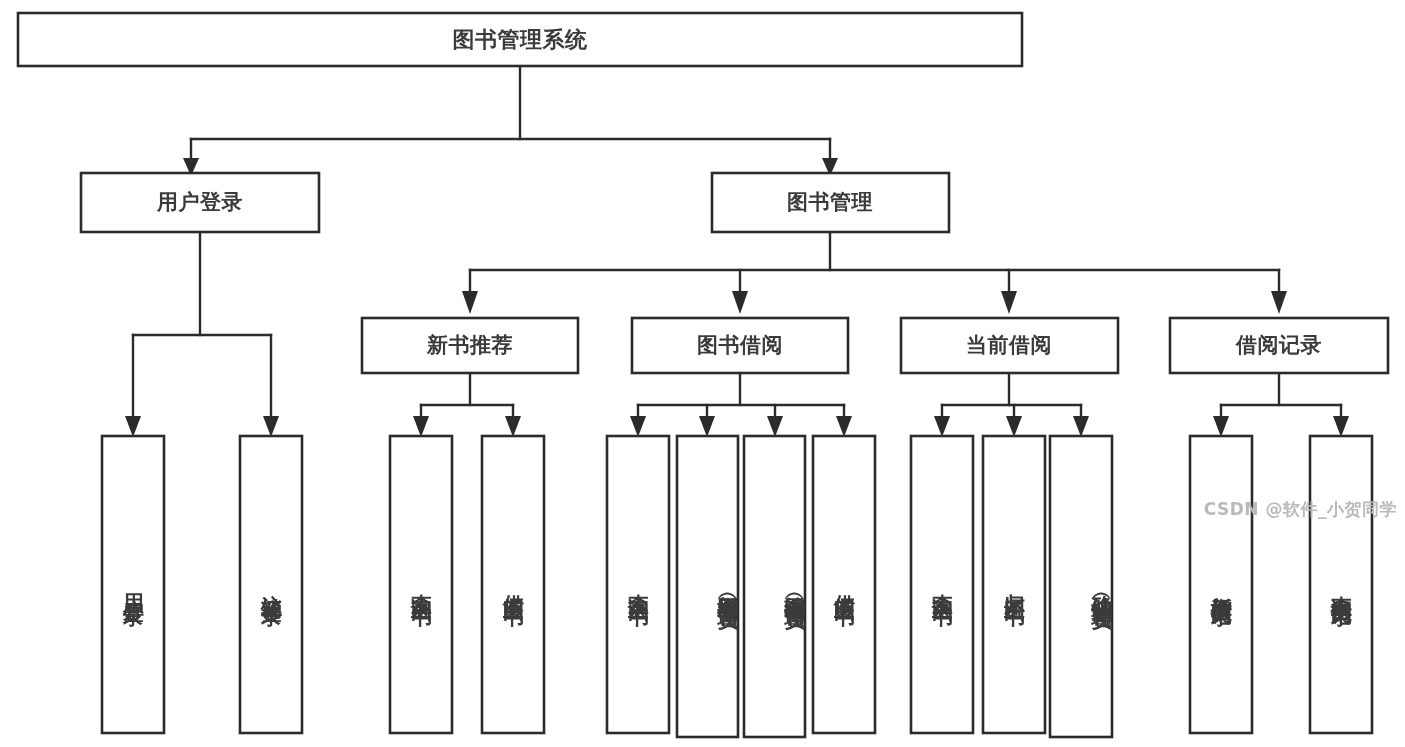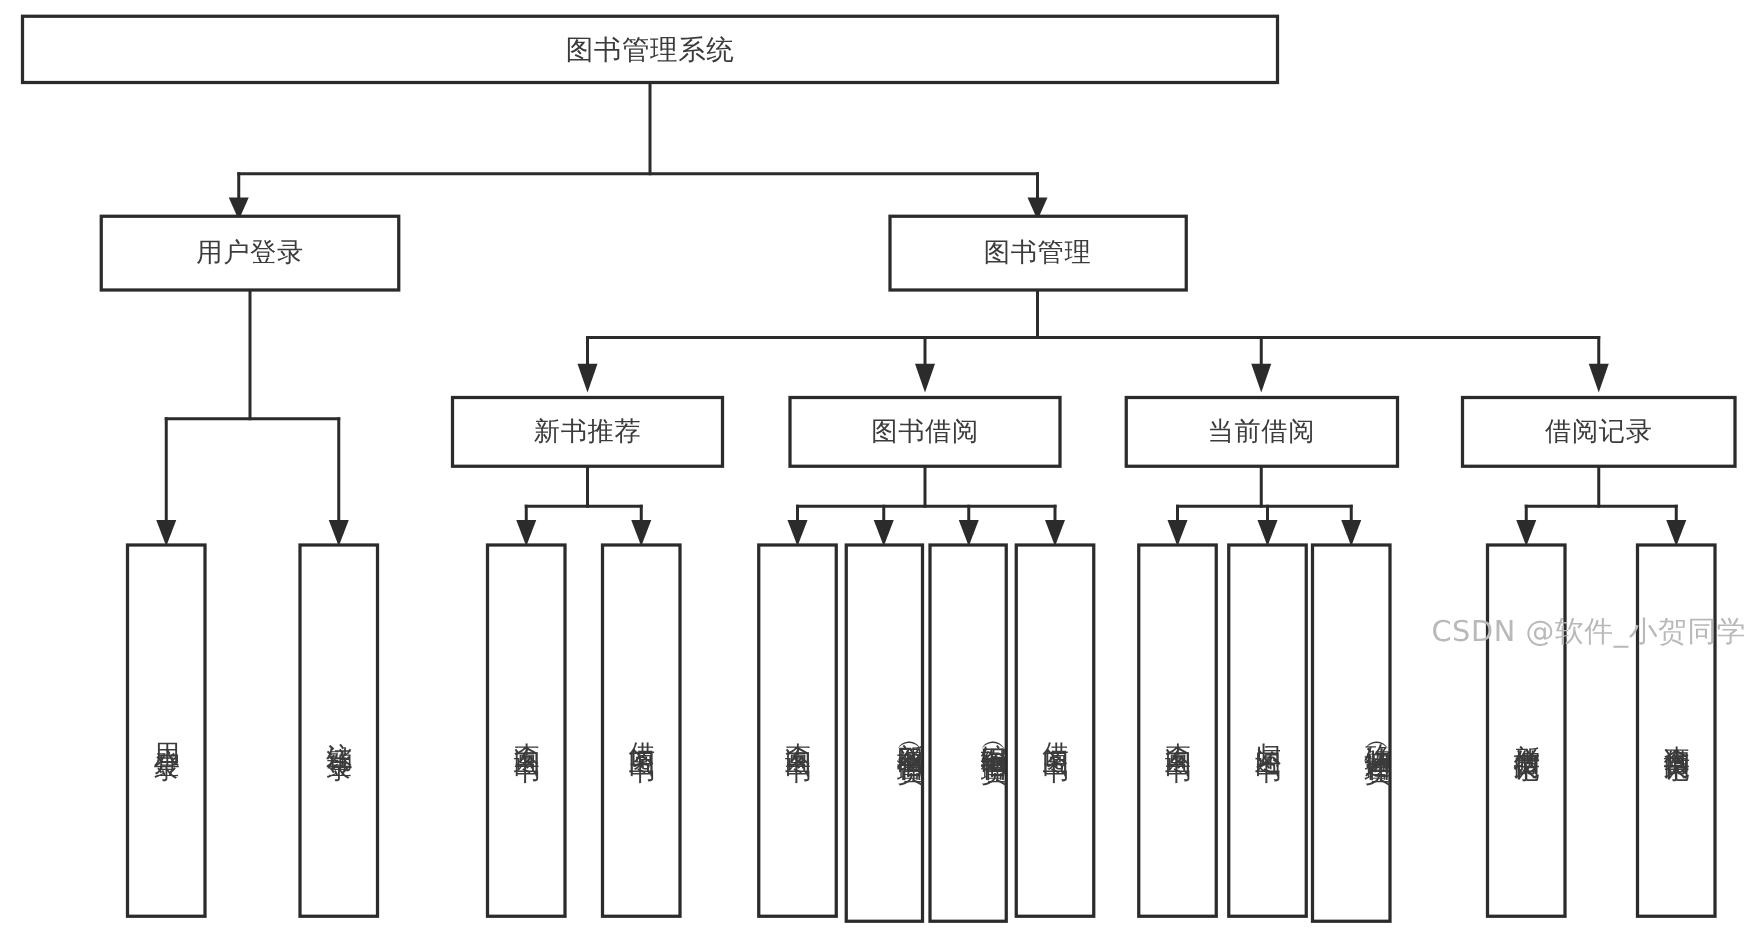--- a/index.html
+++ b/index.html
@@ -11,20 +11,21 @@
     width: 1405px;
     height: 747px;
     overflow: hidden;
     font-family: "DejaVu Sans", "Liberation Sans", sans-serif;
   }
   #diagram-root {
     position: relative;
     width: 1405px;
     height: 525px;
     background: #ffffff;
+    font-weight: bold;
   }
   svg.diagram-canvas {
     position: absolute;
     left: 0;
     top: 0;
     width: 1405px;
     height: 747px;
     display: block;
   }
   .node-box {
@@ -67,21 +68,21 @@
     justify-content: center;
     white-space: nowrap;
     pointer-events: none;
     user-select: none;
   }
   .watermark {
     position: absolute;
     right: 8px;
     bottom: 4px;
     font-family: "DejaVu Sans", "Liberation Sans", sans-serif;
-    font-size: 23px;
+    font-size: 17px;
     color: #b9b9b9;
     letter-spacing: 0.5px;
     white-space: nowrap;
   }
 </style>
 </head>
 <body>
 
 <div id="diagram-root">
 

